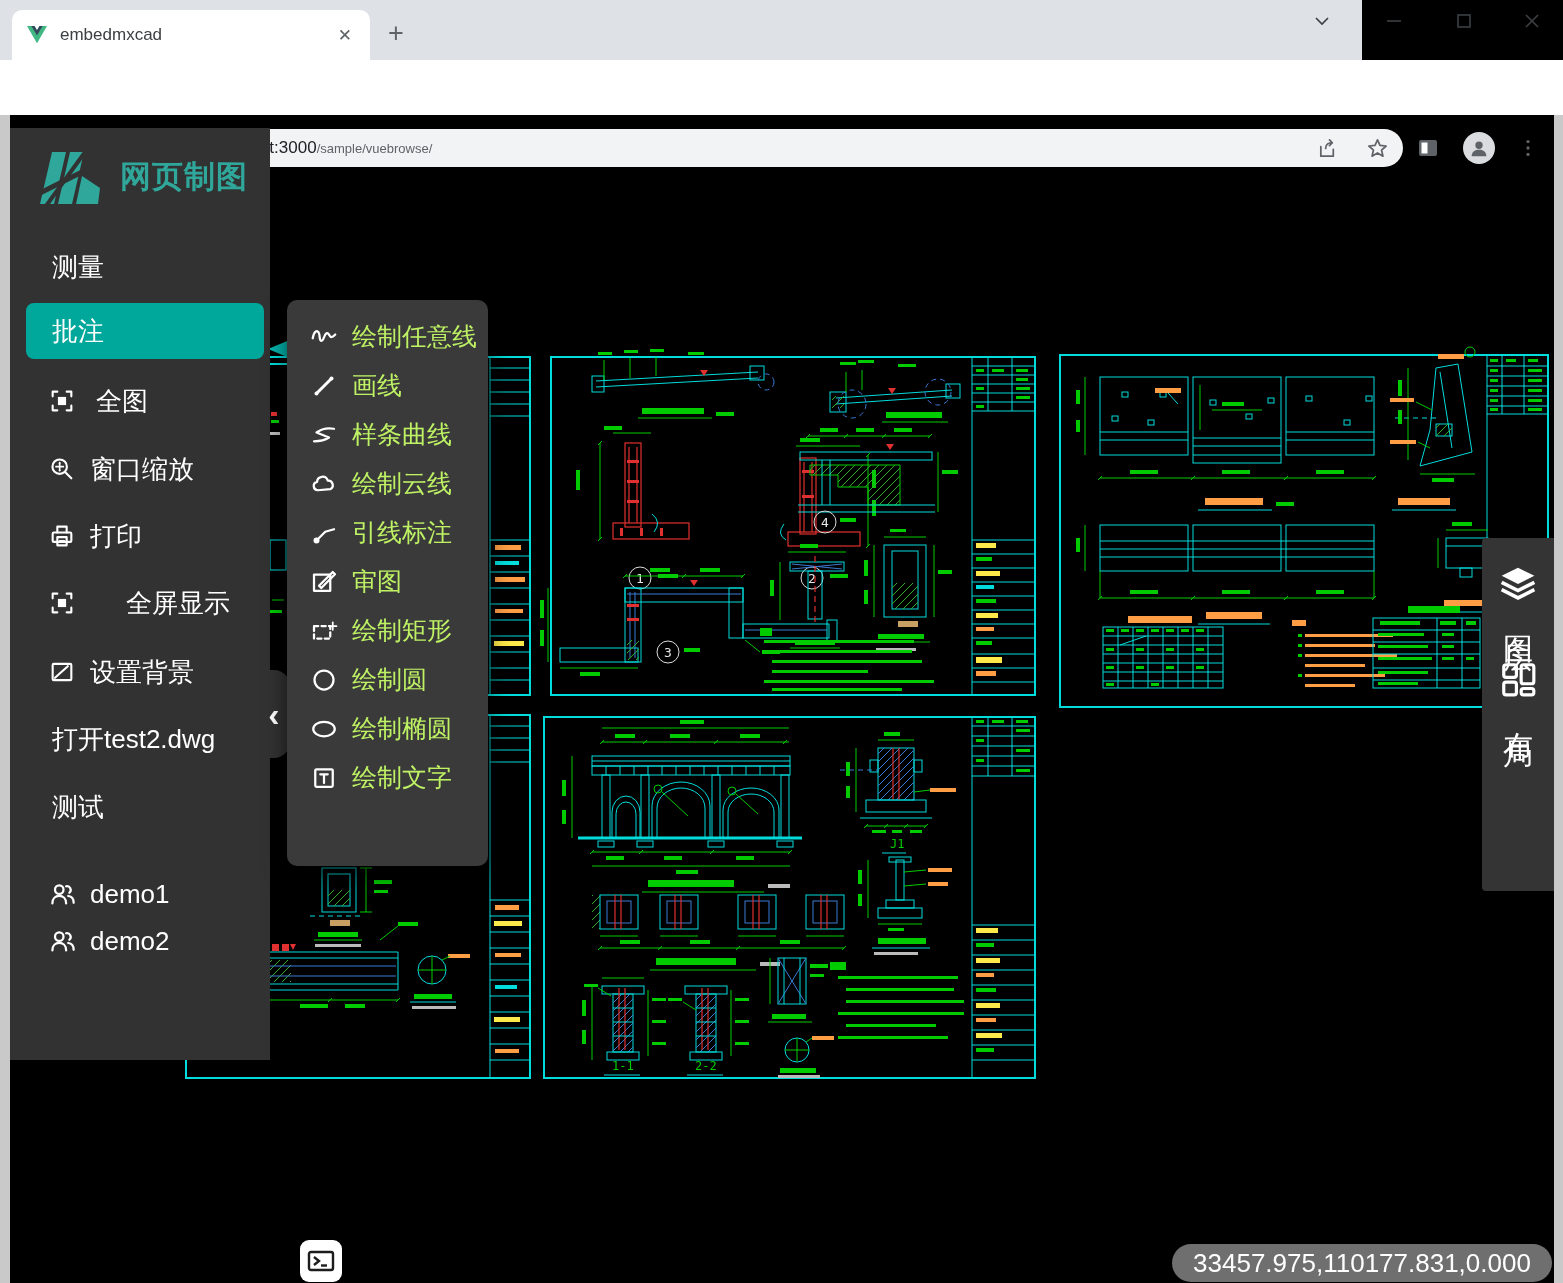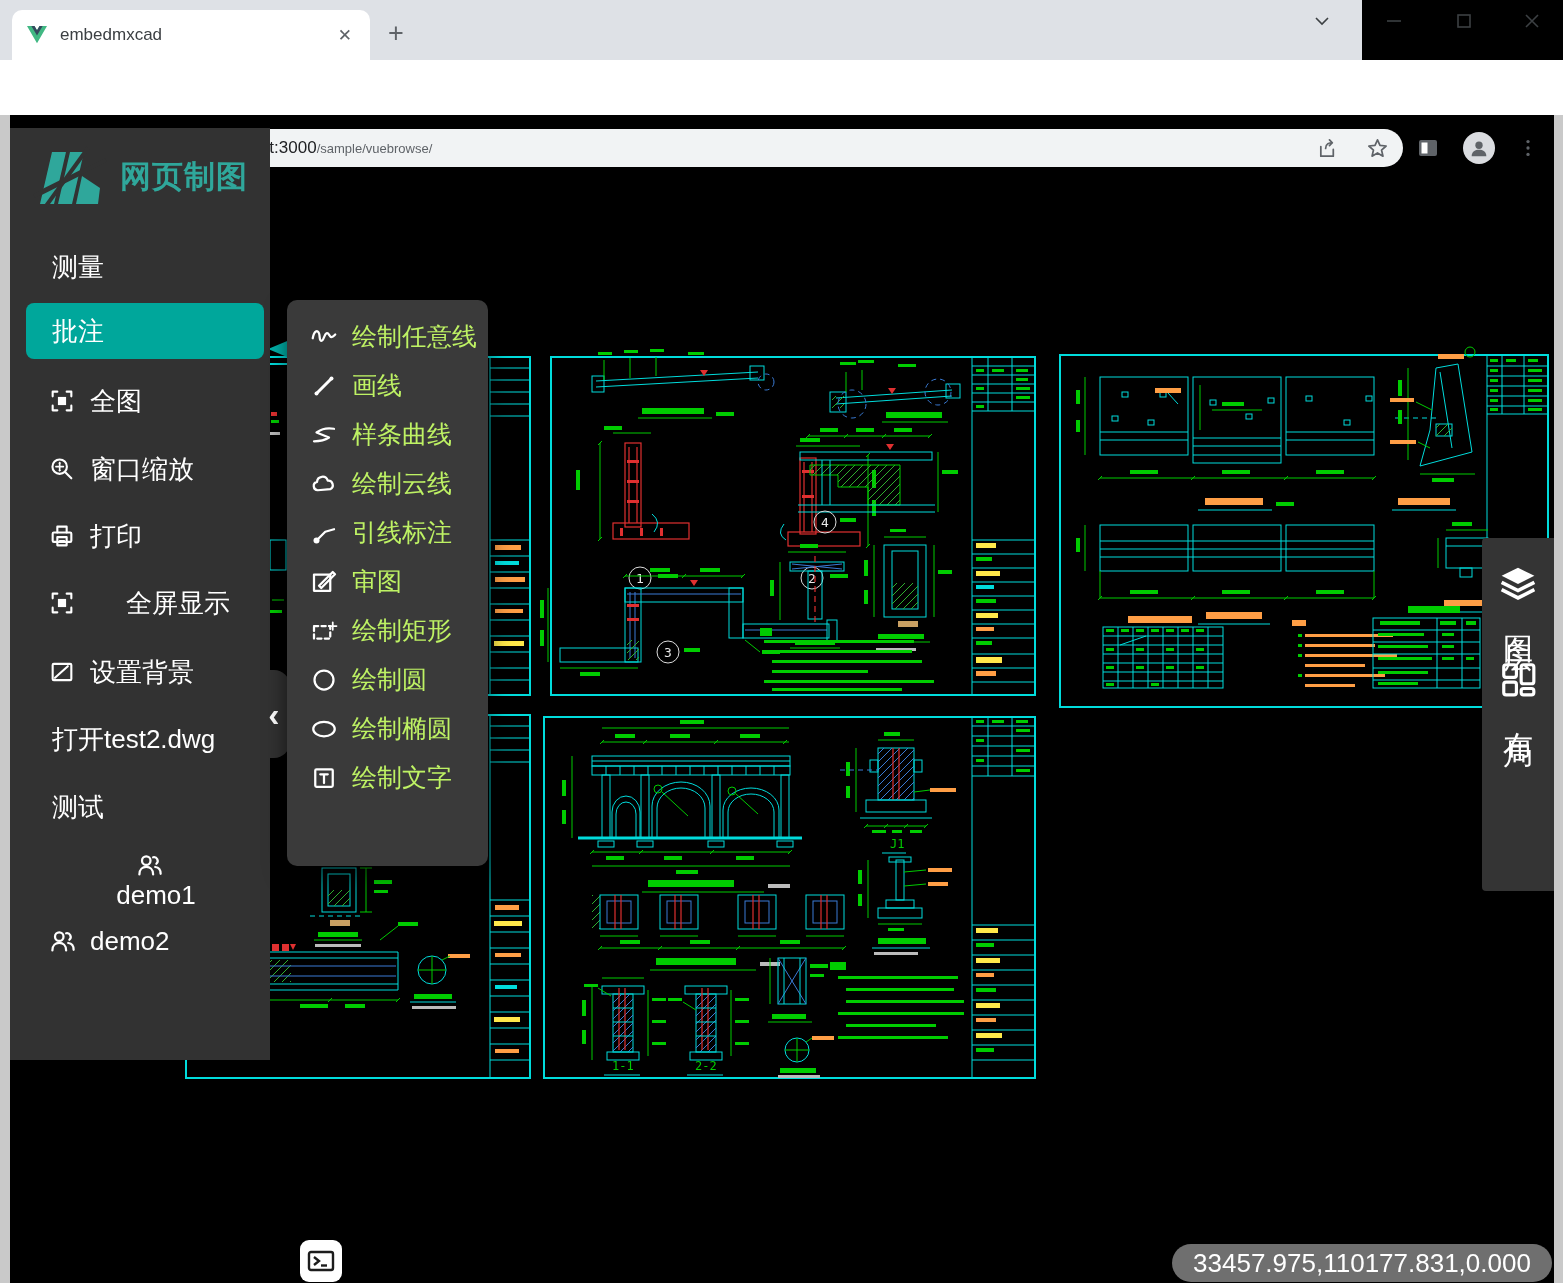--- a/index.html
+++ b/index.html
@@ -972,21 +972,21 @@
     </svg>
     <span class="logo-text">网页制图</span>
   </div>
 
   <div class="mi" style="top:115px;">
     <span>测量</span>
   </div>
   <div class="mi active" style="top:175px;">
     <span>批注</span>
   </div>
-  <div class="mi" style="top:249px;padding-left:22px;">
+  <div class="mi" style="top:249px;padding-left:22px;gap:6px;">
     <span class="ic">
       <svg width="28" height="28" viewBox="0 0 24 24" class="ico">
           <path d="M4,8 V4 H8 M16,4 H20 V8 M20,16 V20 H16 M8,20 H4 V16"></path>
           <rect x="8.5" y="8.5" width="7" height="7" fill="#fff" stroke="none"></rect>
         </svg>
     </span>
     <span>全图</span>
   </div>
   <div class="mi" style="top:317px;padding-left:22px;">
     <span class="ic">
@@ -1027,21 +1027,21 @@
         </svg>
     </span>
     <span>设置背景</span>
   </div>
   <div class="mi" style="top:587px;">
     <span>打开test2.dwg</span>
   </div>
   <div class="mi" style="top:655px;">
     <span>测试</span>
   </div>
-  <div class="mi" style="top:722px;padding-left:22px;flex-direction:column;">
+  <div class="mi" style="top:742px;padding-left:22px;">
     <span class="ic">
       <svg width="30" height="30" viewBox="0 0 24 24" class="ico">
           <circle cx="9" cy="8.5" r="3.4"></circle>
           <path d="M3.5,19.5 c0-4 2.6-6 5.5-6 s5.5,2 5.5,6"></path>
           <path d="M14.5,5.8 a3,3 0 0 1 2.6,5.2"></path>
           <path d="M16.2,13.6 c2.7,0.3 4.3,2.2 4.3,5.4"></path>
         </svg>
     </span>
     <span>demo1</span>
   </div>

